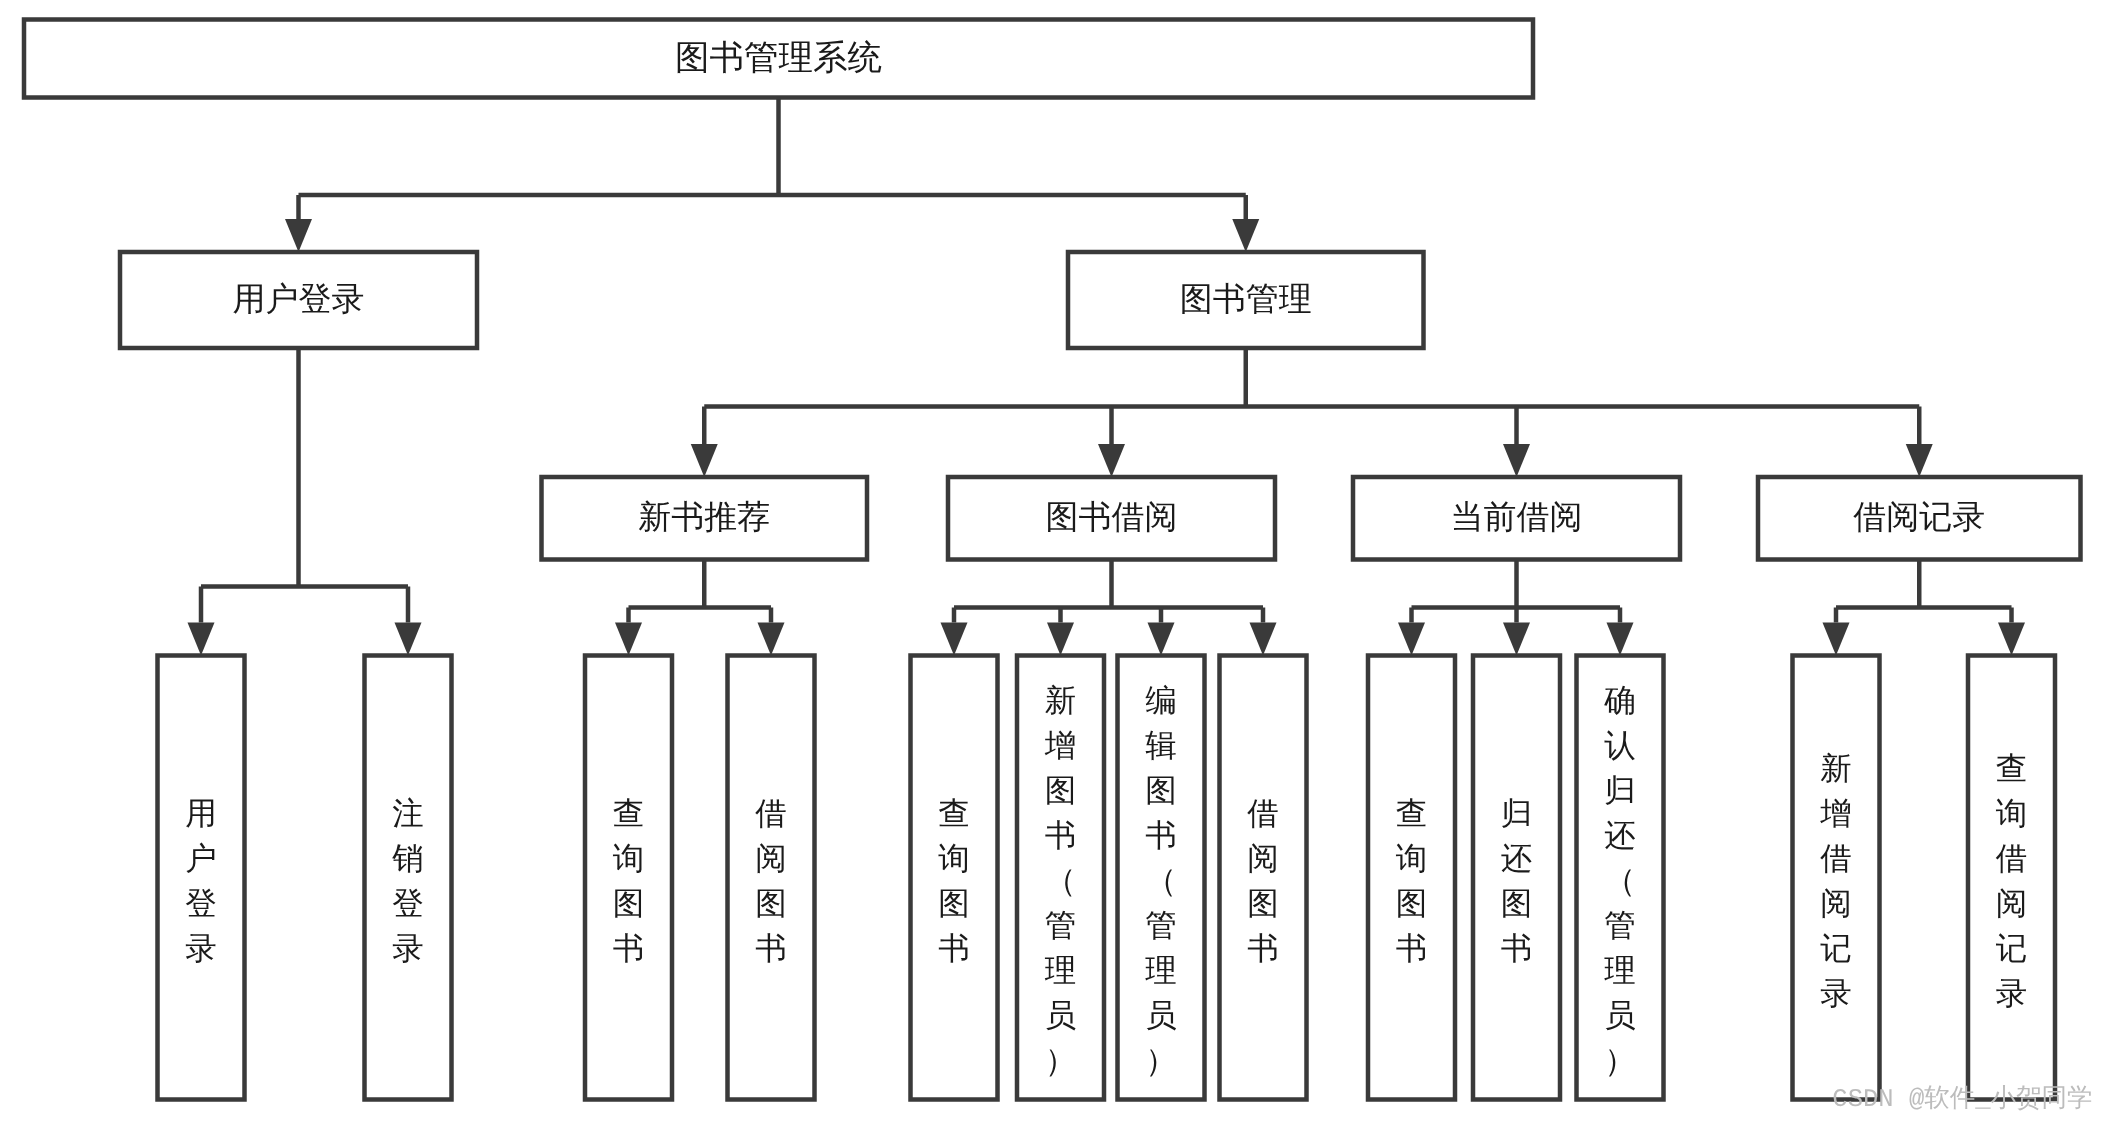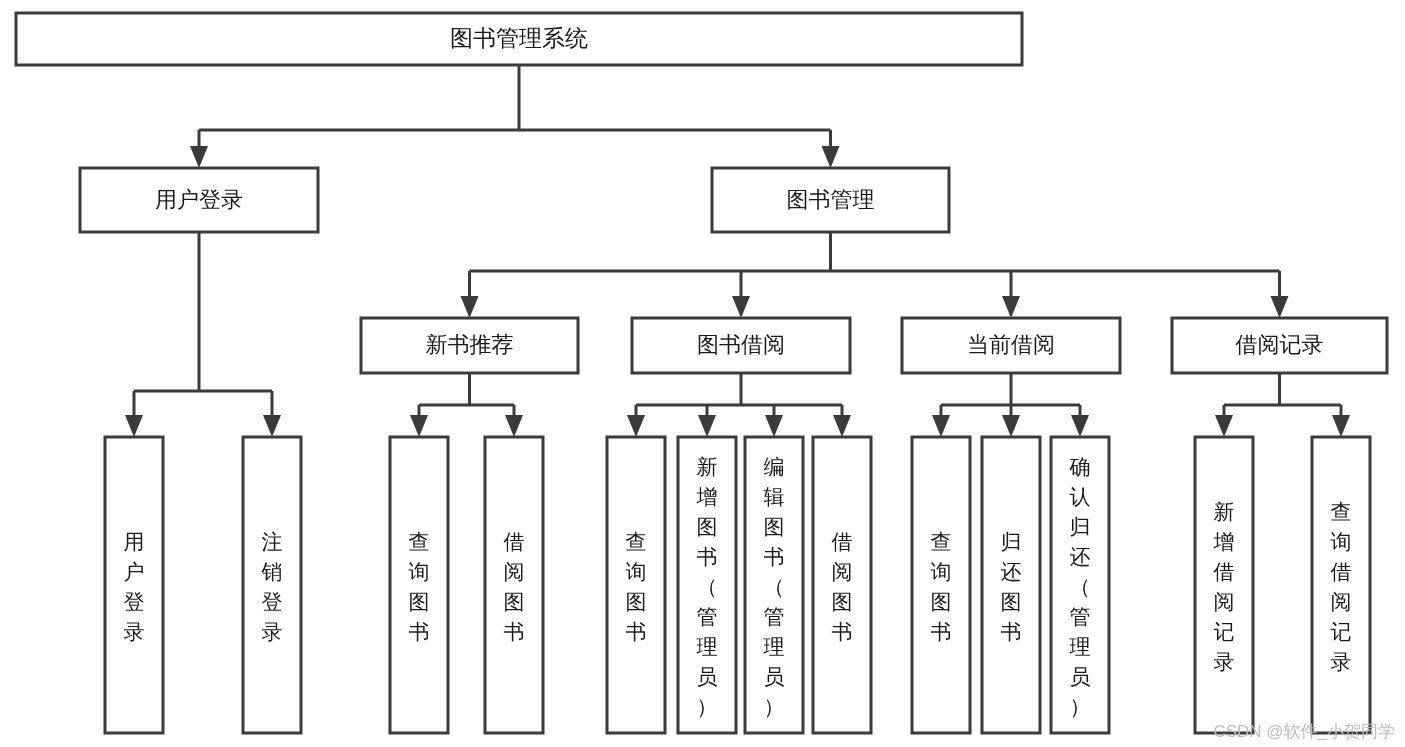--- a/index.html
+++ b/index.html
@@ -58,21 +58,21 @@
   .arrow-head {
     fill: #3a3a3a;
     stroke: none;
   }
   .watermark {
     position: absolute;
     right: 10px;
     bottom: 4px;
     color: #bcbcbc;
     font-size: 17px;
-    font-family: Liberation Sans, sans-serif;
+    font-family: Liberation Mono, monospace;
     white-space: nowrap;
     user-select: none;
     pointer-events: none;
   }
 </style>
 </head>
 <body>
 
 <div id="diagram-root">
 

